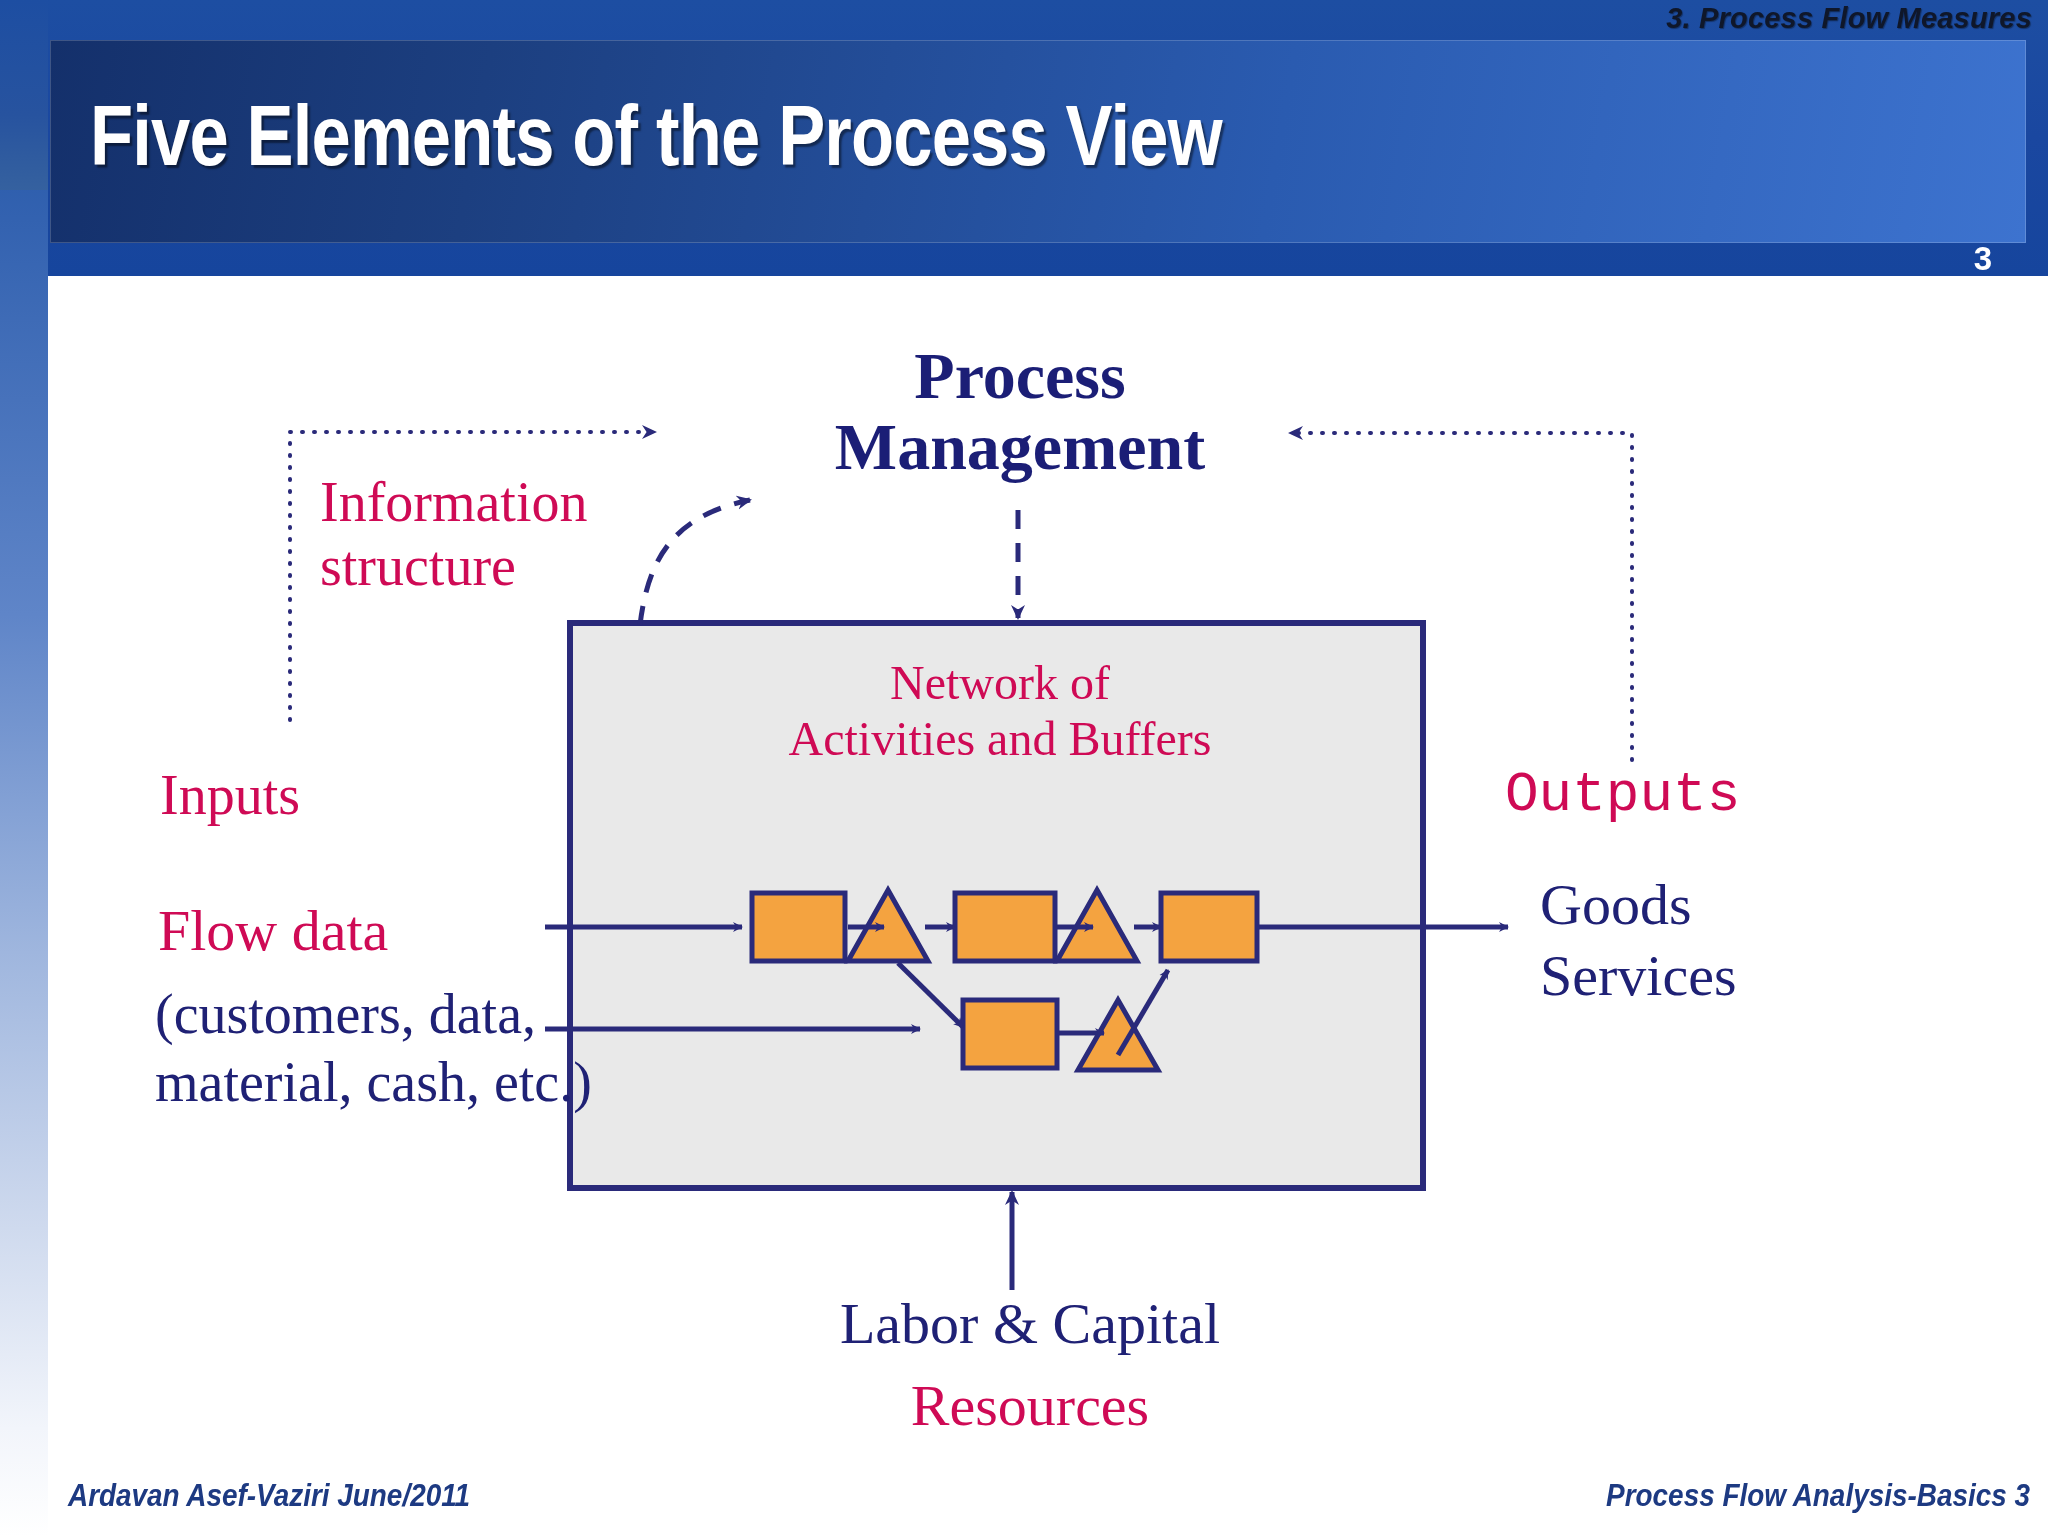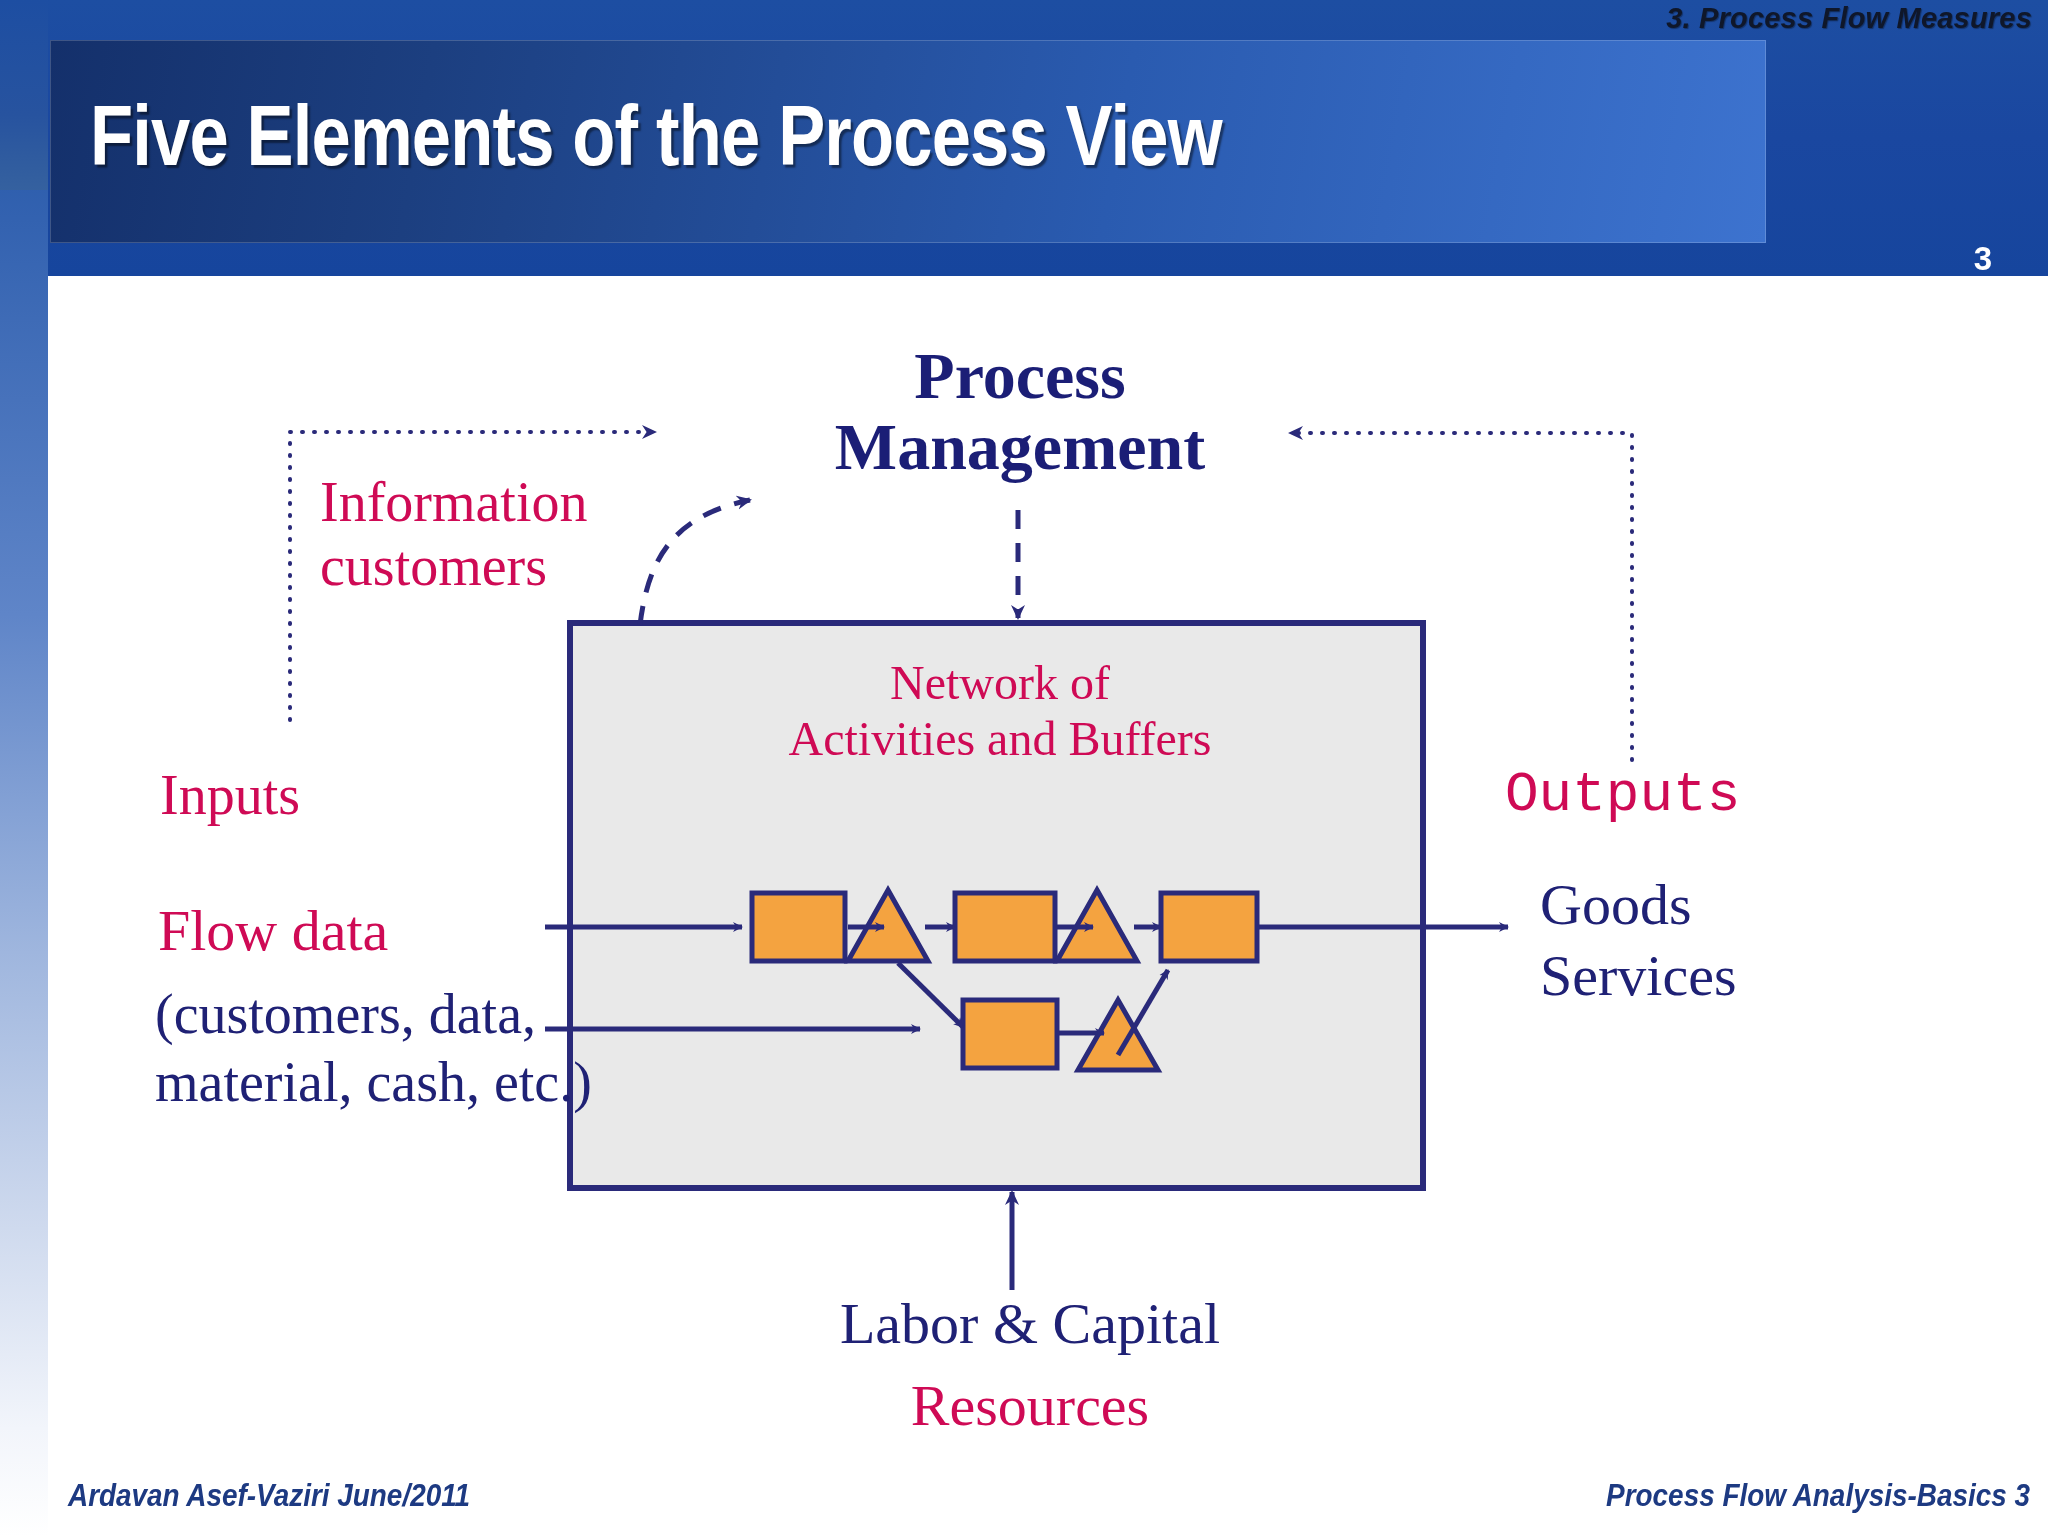--- a/index.html
+++ b/index.html
@@ -7,21 +7,21 @@
        font-family:"Liberation Serif",serif;}
   #slide{position:relative;width:2048px;height:1536px;background:#ffffff;overflow:hidden;}
 
   
   .hdr-band{position:absolute;left:0;top:0;width:2048px;height:276px;
             background:linear-gradient(180deg,#1d4ea2 0%,#1a47a0 50%,#16459d 100%);}
   .hdr-kicker{position:absolute;right:16px;top:2px;
               font-family:"Liberation Sans",sans-serif;font-weight:bold;font-style:italic;
               font-size:29px;color:#0f172a;letter-spacing:.2px;
               text-shadow:1px 1px 1px rgba(0,0,0,.35);white-space:nowrap;}
-  .title-banner{position:absolute;left:50px;top:40px;width:1716px;height:203px;
+  .title-banner{position:absolute;left:50px;top:40px;width:1976px;height:203px;
                 background:linear-gradient(100deg,#14306b 0%,#1c3f80 22%,#2a5bb0 62%,#3d73cf 100%);
                 box-shadow:0 0 0 1px rgba(255,255,255,.18) inset;}
   .slide-title{position:absolute;left:40px;top:52px;
                font-family:"Liberation Sans Narrow","Liberation Sans",sans-serif;
                font-weight:bold;font-size:86px;line-height:1;color:#ffffff;
                transform:scaleX(.82);transform-origin:left center;
                letter-spacing:-1px;white-space:nowrap;
                text-shadow:3px 3px 2px rgba(0,0,0,.45);}
   .page-num{position:absolute;right:56px;top:240px;
             font-family:"Liberation Sans",sans-serif;font-weight:bold;font-size:33px;
@@ -128,21 +128,21 @@
       <path d="M1012,1290 L1012,1192" fill="none" stroke="#2a2a7a" stroke-width="5" marker-end="url(#ahs)"></path>
     </svg>
 
     <div class="lbl t-procmgmt">
       <div>Process</div>
       <div>Management</div>
     </div>
 
     <div class="lbl t-info">
       <div>Information</div>
-      <div>customers</div>
+      <div>structure</div>
     </div>
 
     <div class="lbl t-inputs">Inputs</div>
 
     <div class="lbl t-flow">Flow data</div>
 
     <div class="lbl t-flowsub">
       <div>(customers, data,</div>
       <div>material, cash, etc.)</div>
     </div>

